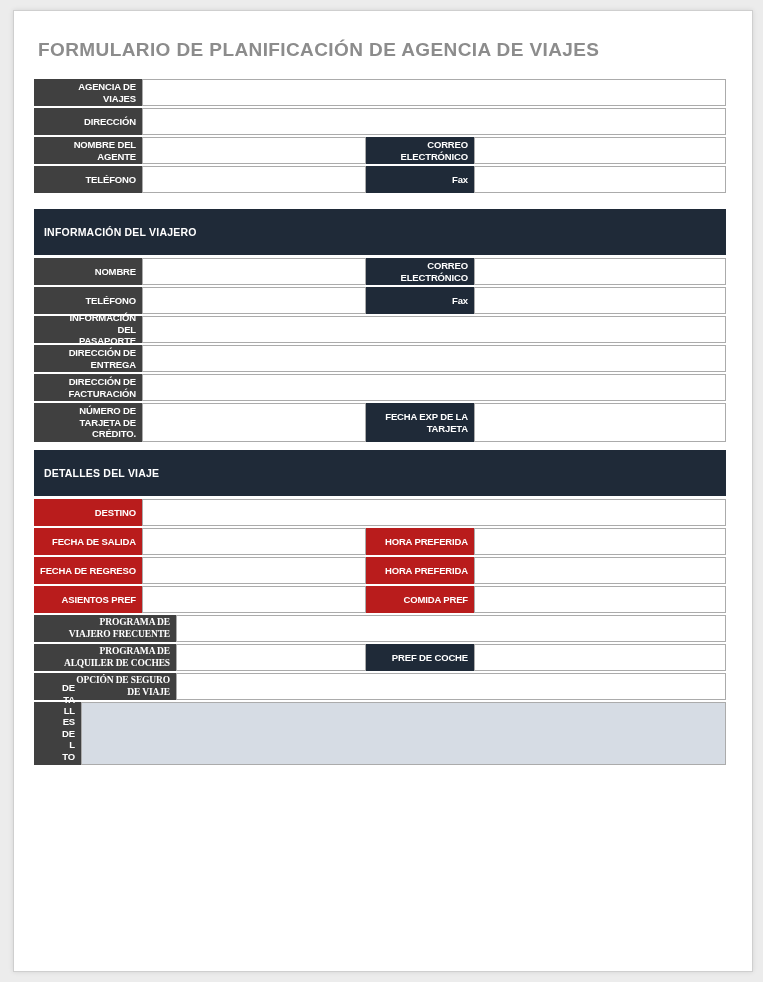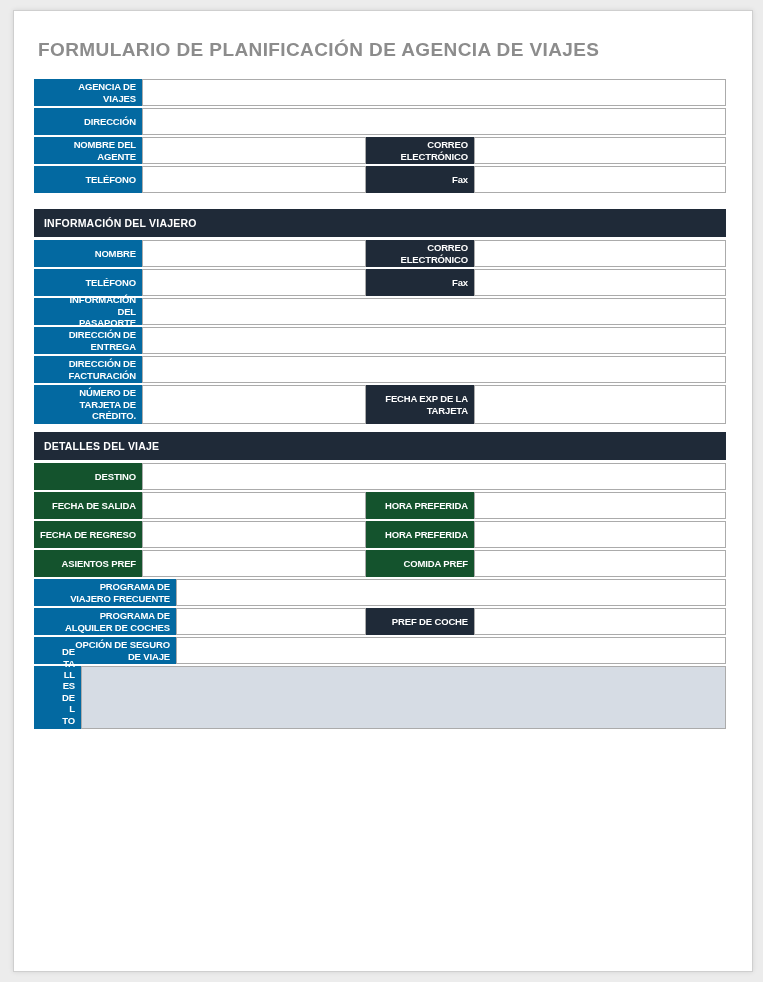--- a/index.html
+++ b/index.html
@@ -30,44 +30,44 @@
   #traveler-section{margin-top:16px;}
   #trip-section{margin-top:8px;}
   .sec-header{
     height:20px;
     background:#1f2a38;
     color:#ffffff;
     font-weight:bold;
     font-size:10.5px;
     letter-spacing:0.2px;
     display:flex;align-items:center;
-    padding:4px 10px;
+    padding:13px 10px;
     margin-bottom:3px;
   }
   .row{display:flex;align-items:stretch;margin-bottom:2px;}
   .h27{height:27px;}
   .h39{height:39px;}
   .h81{height:63px;}
   .lbl{
     display:flex;align-items:center;justify-content:flex-end;
     text-align:right;
     color:#ffffff;
     font-weight:bold;
     font-size:9.5px;
     letter-spacing:-0.15px;
     line-height:1.2;
     padding:1px 6px 1px 4px;
     box-sizing:border-box;
     flex:none;
   }
-  .med{background:#0369a1;padding-left:28px;}
+  .med{background:#404040;padding-left:28px;}
   .dark{background:#1f2a38;}
-  .light{background:#14532d;}
+  .light{background:#b91c1c;}
   .w1{width:108px;}
-  .w1wide{width:142px;}
+  .w1wide{width:142px;font-family:Liberation Serif, serif;}
   .w2{width:108px;}
   .wtour{width:47px;overflow-wrap:anywhere;}
   .inp{
     flex:1;
     background:#ffffff;
     border:1px solid #ababab;
     box-sizing:border-box;
     font-size:10px;color:#333;
     padding:2px 4px;
   }

